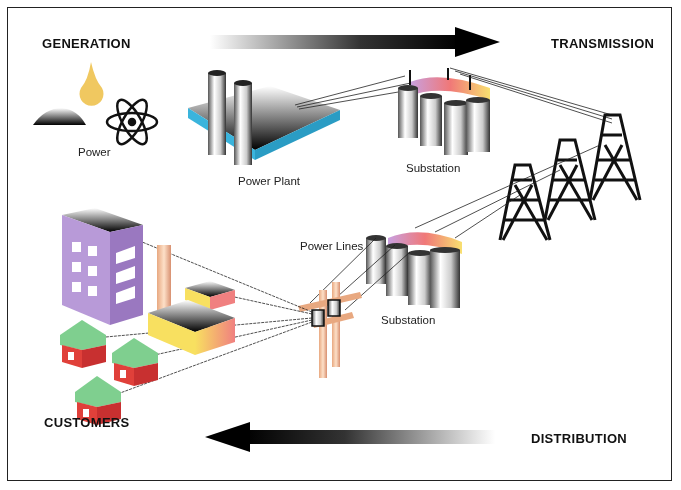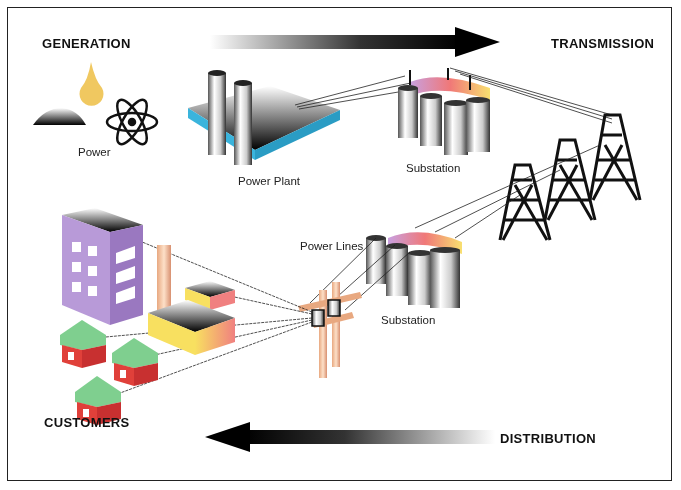--- a/index.html
+++ b/index.html
@@ -216,20 +216,20 @@
   <g>
     <polygon points="75,392 97,376 121,392 121,402 97,407 75,402" fill="#7fcf8f"></polygon>
     <polygon points="77,402 97,407 97,425 77,419" fill="#e0403a"></polygon>
     <polygon points="97,407 121,402 121,419 97,425" fill="#c83030"></polygon>
     <rect x="83" y="409" width="6" height="8" fill="#fff"></rect>
   </g>
 </svg>
 
 <div class="heading" style="left:42px;top:36px;">GENERATION</div>
 <div class="heading" style="left:551px;top:36px;">TRANSMISSION</div>
-<div class="heading" style="left:500px;top:431px;">DISTRIBUTION</div>
+<div class="heading" style="left:531px;top:431px;">DISTRIBUTION</div>
 <div class="heading" style="left:44px;top:415px;">CUSTOMERS</div>
 
 <div class="label" style="left:78px;top:146px;">Power</div>
 <div class="label" style="left:238px;top:175px;">Power Plant</div>
 <div class="label" style="left:406px;top:162px;">Substation</div>
 <div class="label" style="left:264px;top:240px;margin-left:36px;">Power Lines</div>
 <div class="label" style="left:381px;top:314px;">Substation</div>
 
 </body></html>

